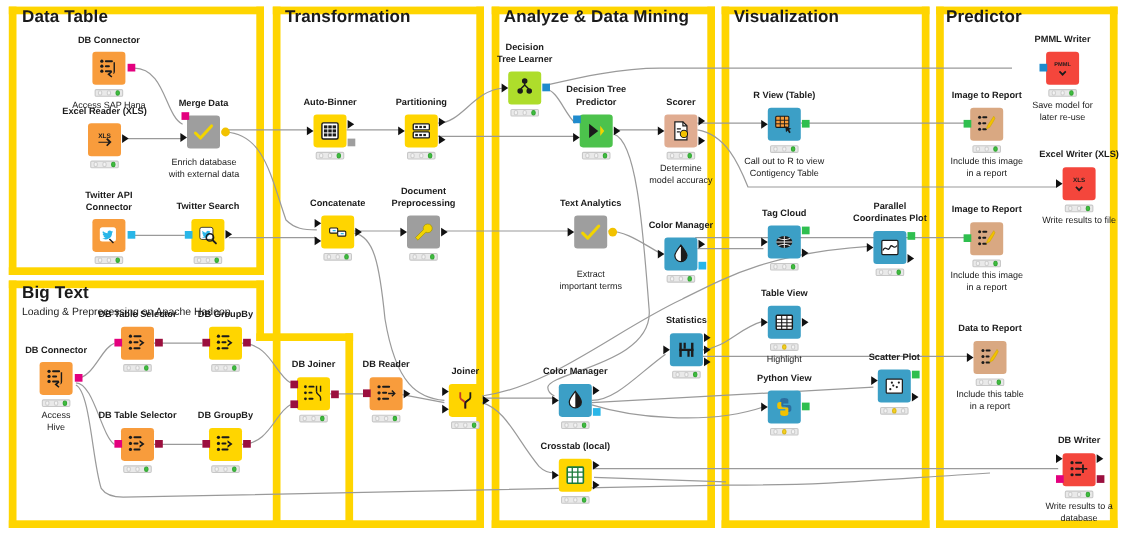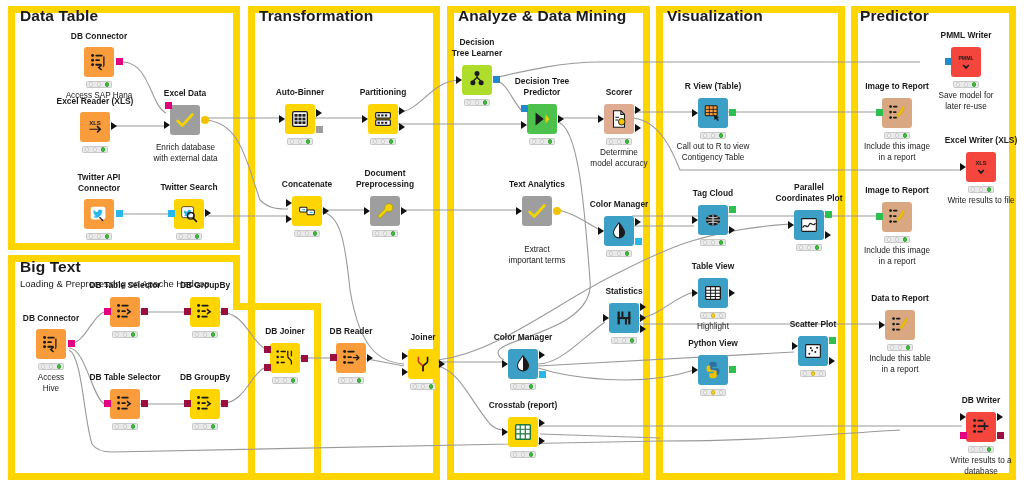--- a/index.html
+++ b/index.html
@@ -211,21 +211,21 @@
     </div>
     <div class="port tri" style="left:31px;top:10px;"></div>
     <div class="status" style="left:2px;top:34px;">
         <i></i>
         <i></i>
         <i class="g"></i>
       </div>
   </div>
 
   <div class="node" style="left:170px;top:105px;">
-    <div class="nlabel" style="left:-35px;top:-17px;width:100px;">Excel Data</div>
+    <div class="nlabel" style="left:-35px;top:-17px;width:100px;">Merge Data</div>
     <div class="nbody" style="background:#9E9E9E;">
       <svg class="ic" viewBox="0 0 24 24">
           <path d="M4 13l5 5L20 6" stroke="#F2D400" stroke-width="3" fill="none" stroke-linecap="round" stroke-linejoin="round"></path>
         </svg>
     </div>
     <div class="port sq dbl" style="left:-5px;top:-3px;"></div>
     <div class="port tri" style="left:-6px;top:16px;"></div>
     <div class="port" style="left:31px;top:11px;width:8px;height:8px;border-radius:50%;background:#F2C200;"></div>
     <div class="ndesc" style="left:-42px;top:38px;width:115px;">Enrich database<br>with external data</div>
   </div>
@@ -668,21 +668,21 @@
     <div class="port tri" style="left:31px;top:11px;"></div>
     <div class="port tri" style="left:31px;top:22px;"></div>
     <div class="status" style="left:2px;top:34px;">
         <i></i>
         <i></i>
         <i class="g"></i>
       </div>
   </div>
 
   <div class="node" style="left:508px;top:417px;">
-    <div class="nlabel" style="left:-34px;top:-17px;width:98px;">Crosstab (report)</div>
+    <div class="nlabel" style="left:-34px;top:-17px;width:98px;">Crosstab (local)</div>
     <div class="nbody" style="background:#FFD500;">
       <svg class="ic" viewBox="0 0 24 24">
           <rect x="4" y="4" width="16" height="16" rx="1" fill="#fff" stroke="#1b7a3a" stroke-width="1.6"></rect>
           <g stroke="#1b7a3a" stroke-width="1.3">
             <path d="M4 9h16M4 14h16M9 4v16M14.5 4v16"></path>
           </g>
         </svg>
     </div>
     <div class="port tri" style="left:-6px;top:11px;"></div>
     <div class="port tri" style="left:31px;top:2px;"></div>

